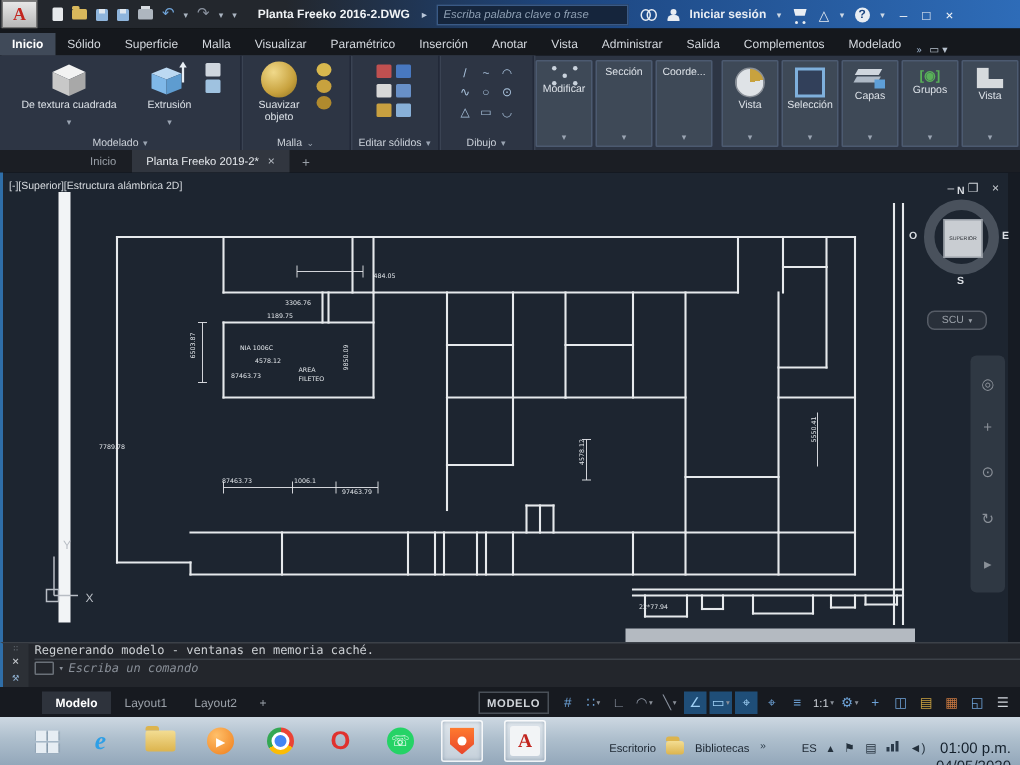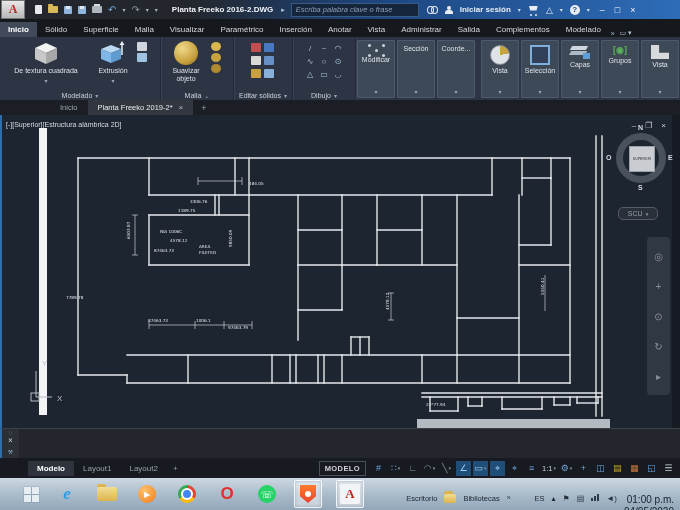--- a/index.html
+++ b/index.html
@@ -514,20 +514,26 @@
       </div>
   </div>
 
   <div id="cmd">
     <div id="cmd-gutter">
       <span class="grip ni">∷</span>
       <span class="gx">×</span>
       <span class="gw">⚒</span>
     </div>
     <div id="cmd-main">
+      <div class="cline">Regenerando modelo - ventanas en memoria caché.</div>
+      <div id="cmd-input">
+        <span class="kbico"></span>
+        <span class="dd">▾</span>
+        <span class="ph">Escriba un comando</span>
+      </div>
     </div>
   </div>
 
   <div id="statusrow">
     <div id="layouttabs" style="display:flex;align-items:center;margin-left:28px">
         <span class="ltab active">Modelo</span>
         <span class="ltab">Layout1</span>
         <span class="ltab">Layout2</span>
         <span class="laddtab">+</span>
       </div>

